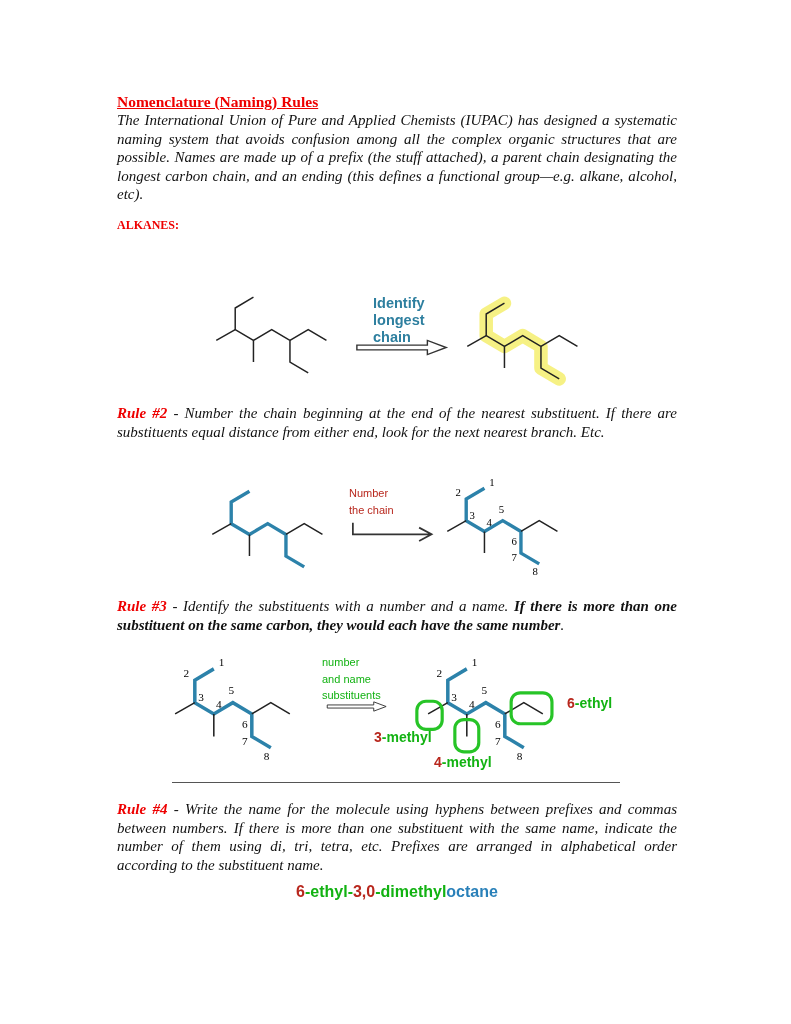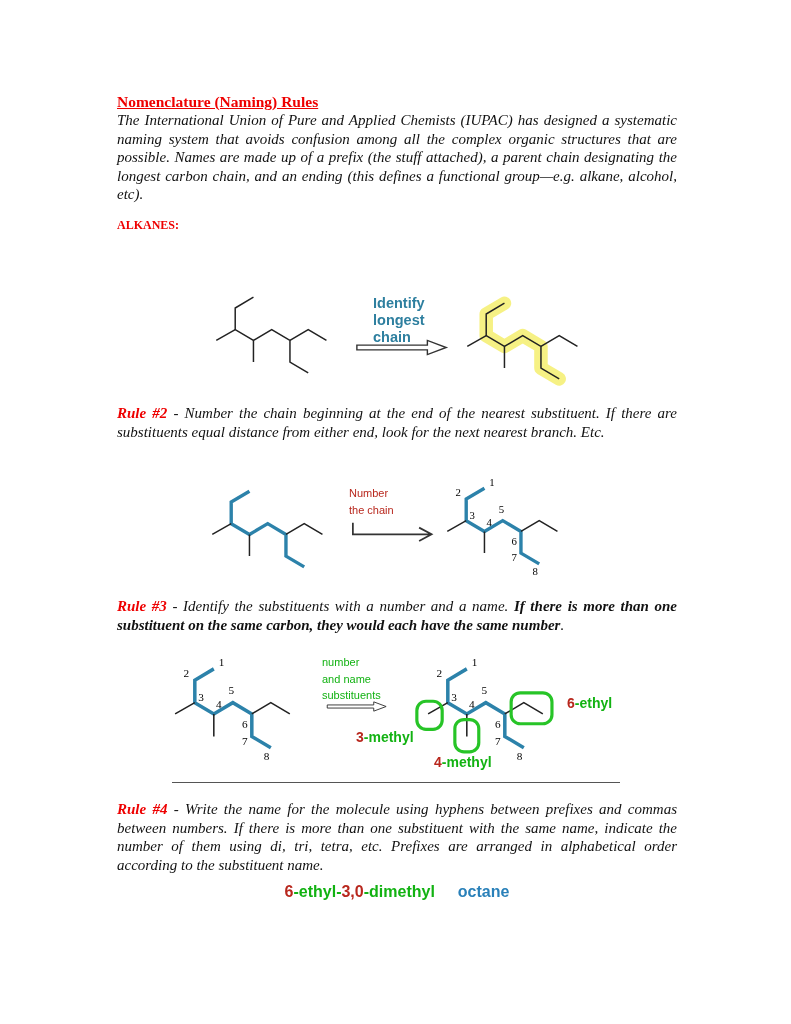--- a/index.html
+++ b/index.html
@@ -13,21 +13,21 @@
   .bold-seg{font-weight:bold;}
   
   .arrow-label{font-family:"Liberation Sans",sans-serif;font-size:11px;line-height:16.5px;}
   .arrow-label span{display:block;}
   .lbl-blue{color:var(--label-blue);font-weight:bold;font-size:14.5px;line-height:17px;}
   .lbl-red{color:var(--dark-red);}
   .lbl-green{color:var(--green);}
   .sub-label{position:absolute;font-family:"Liberation Sans",sans-serif;font-weight:bold;font-size:14px;white-space:nowrap;}
   .c-darkred{color:var(--dark-red);}
   .c-green{color:var(--green);}
-  .c-nameblue{color:var(--name-blue);padding-left:23px;}
+  .c-nameblue{color:var(--name-blue);}
   
   .mol-slot svg{display:block;width:100%;height:auto;overflow:visible;}
   .mol .hl{stroke:var(--highlight-yellow);stroke-width:20;fill:none;stroke-linecap:round;stroke-linejoin:round;opacity:.85;}
   .mol .chain{stroke:var(--chain-blue);stroke-width:5;fill:none;}
   .mol.black-chain .chain{stroke:#222;stroke-width:2.2;}
   .mol .branch{stroke:#222;stroke-width:2.2;fill:none;}
   .mol .loops rect{stroke:var(--loop-green);stroke-width:4.5;fill:none;}
   .block-arrow{fill:#fff;stroke:#333;stroke-width:1.5;stroke-linejoin:miter;}
   .thin-arrow{stroke:#333;stroke-width:1.8;fill:none;}
   .divider{border-top:1.5px solid #555;}
@@ -149,21 +149,21 @@
       <text x="40" y="24" text-anchor="end">2</text>
       <text x="53" y="57" text-anchor="start">3</text>
       <text x="78" y="68" text-anchor="start">4</text>
       <text x="96" y="48" text-anchor="start">5</text>
       <text x="123" y="96" text-anchor="end">6</text>
       <text x="123" y="120" text-anchor="end">7</text>
       <text x="150" y="141" text-anchor="middle">8</text>
     </g>
   </svg>
     </div>
-  <div class="sub-label" style="left:356px;top:729px"><span class="c-darkred">3</span><span class="c-green">-methyl</span></div>
+  <div class="sub-label" style="left:374px;top:729px"><span class="c-darkred">3</span><span class="c-green">-methyl</span></div>
   <div class="sub-label" style="left:434px;top:754px"><span class="c-darkred">4</span><span class="c-green">-methyl</span></div>
   <div class="sub-label" style="left:567px;top:695px"><span class="c-darkred">6</span><span class="c-green">-ethyl</span></div>
 
   <div class="abs divider" style="left:172px;top:782px;width:448px"></div>
 
   <div class="abs textcol" style="left:117px;top:800px"><span class="rule-label">Rule #4</span><span> - Write the name for the molecule using hyphens between prefixes and commas between numbers. If there is more than one substituent with the same name, indicate the number of them using di, tri, tetra, etc. Prefixes are arranged in alphabetical order according to the substituent name.</span></div>
 
   <div class="abs" id="final-name" style="left:117px;top:883px"><span class="c-darkred">6</span><span class="c-green">-ethyl-</span><span class="c-darkred">3,0</span><span class="c-green">-dimethyl</span><span class="c-nameblue">octane</span></div>
 
 </div>

